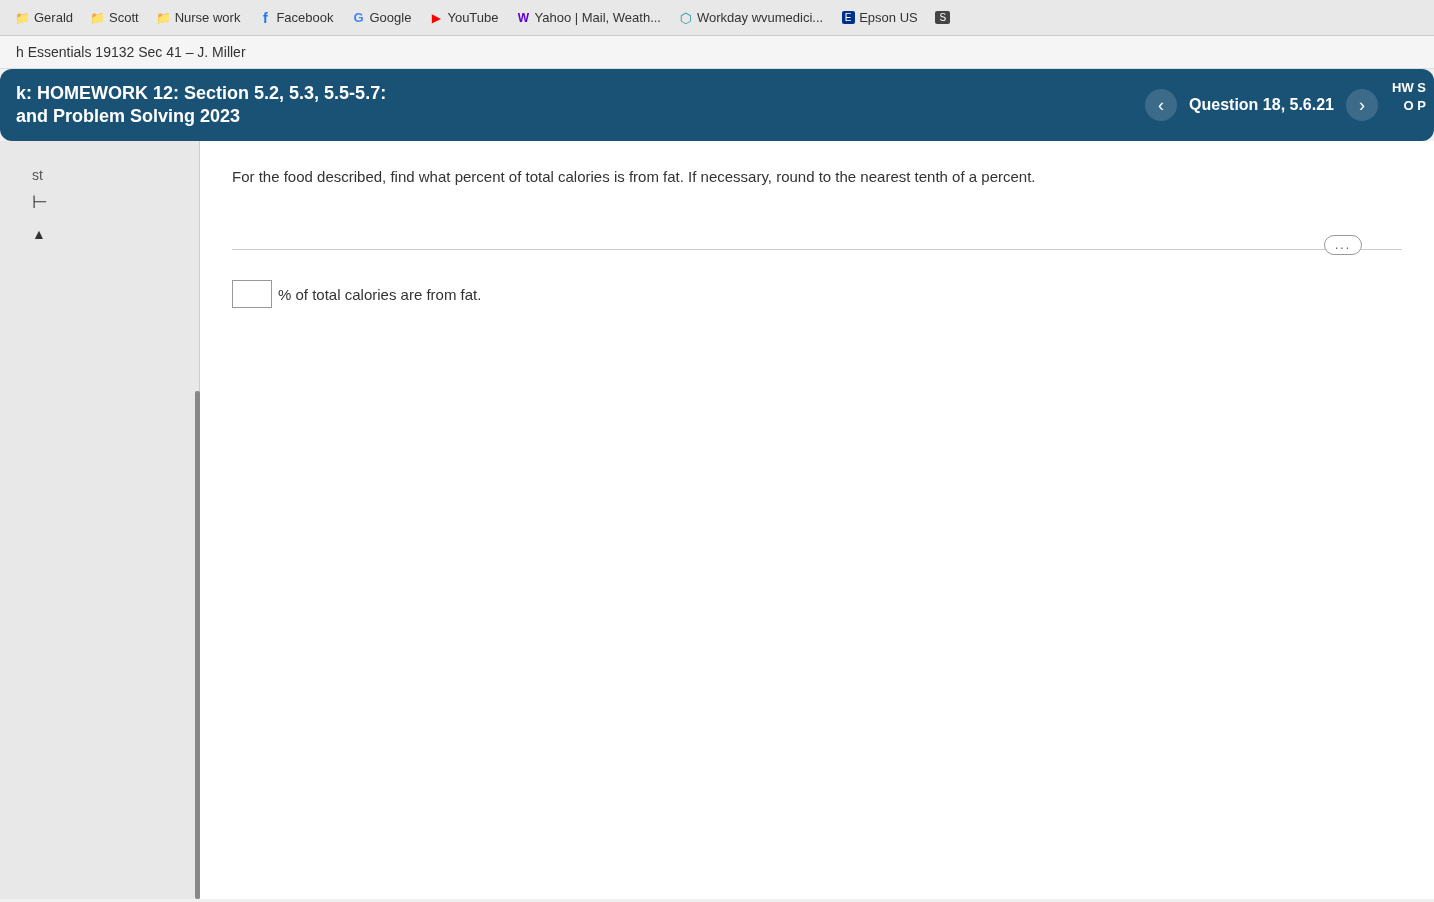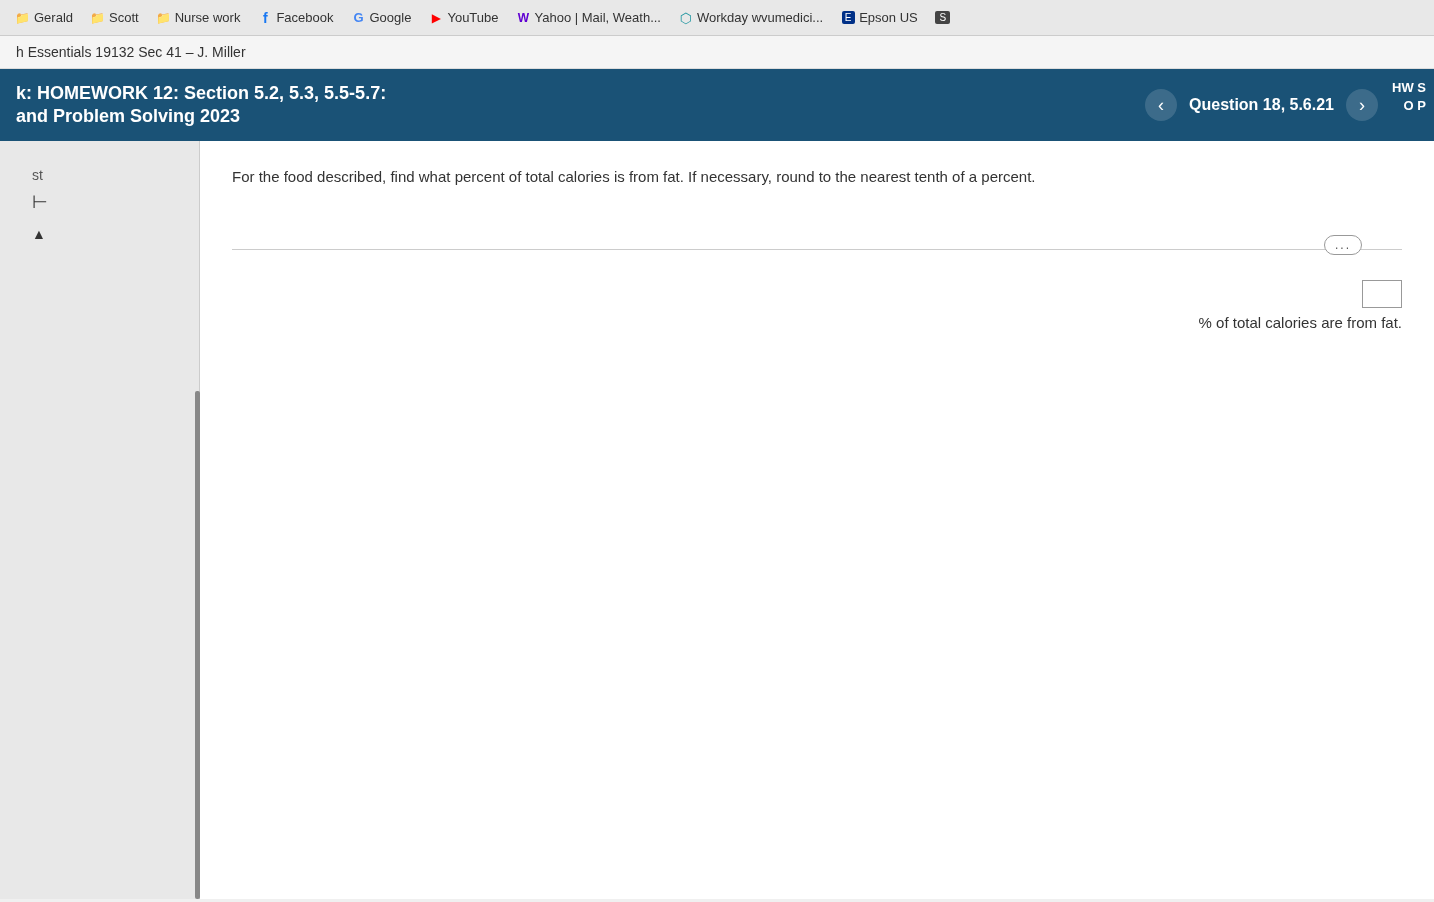--- a/index.html
+++ b/index.html
@@ -101,20 +101,21 @@
 
     
     .header-bar {
       background: #1a5276;
       color: white;
       display: flex;
       align-items: center;
       padding: 0 16px;
       min-height: 72px;
       position: relative;
+      border-radius: 12px;
     }
 
     .header-title {
       flex: 1;
       padding: 10px 0;
     }
 
     .header-title .main-title {
       font-size: 18px;
       font-weight: bold;
@@ -226,24 +227,23 @@
       border-radius: 10px;
       padding: 2px 10px;
       font-size: 12px;
       cursor: pointer;
       color: #555;
       letter-spacing: 2px;
     }
 
     .answer-area {
       display: flex;
-      align-items: flex-end;
+      align-items: center;
       gap: 6px;
       margin-top: 20px;
-      flex-direction: column;
     }
 
     .answer-input-box {
       width: 40px;
       height: 28px;
       border: 1px solid #999;
       outline: none;
       font-size: 14px;
       text-align: center;
     }

